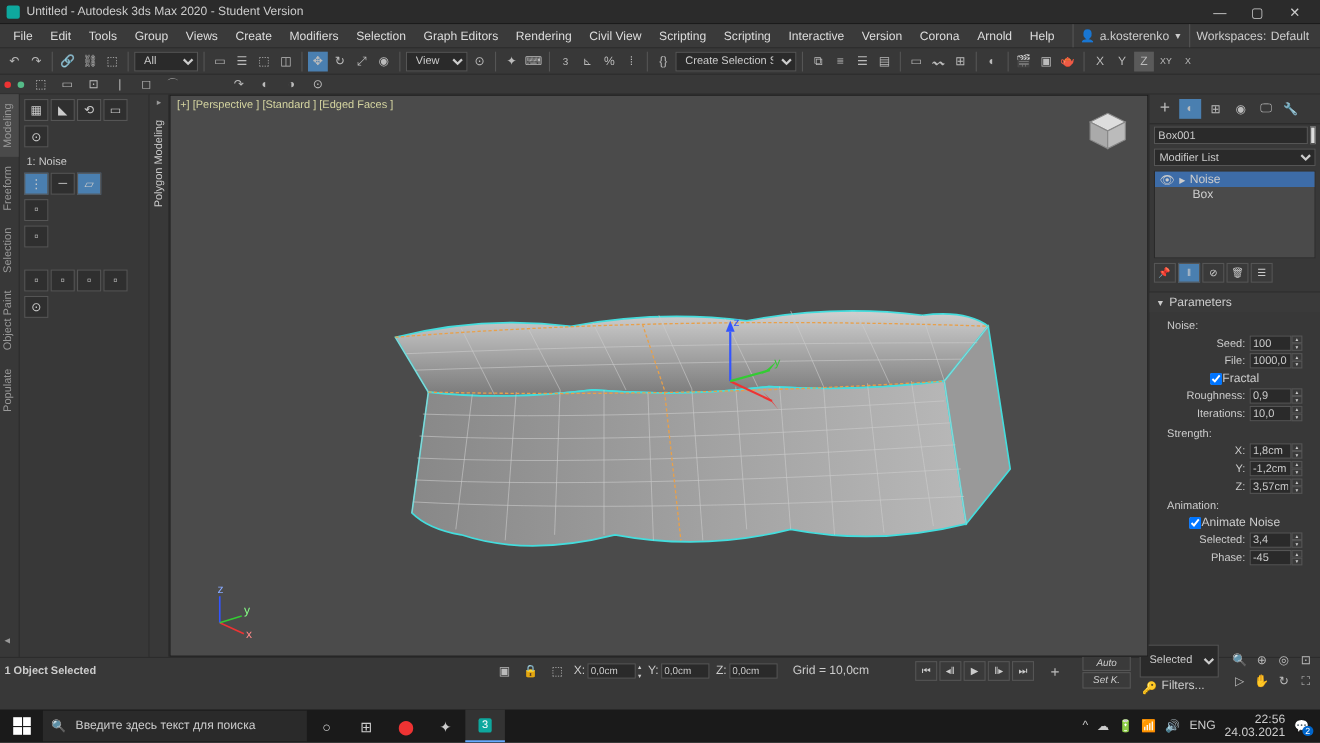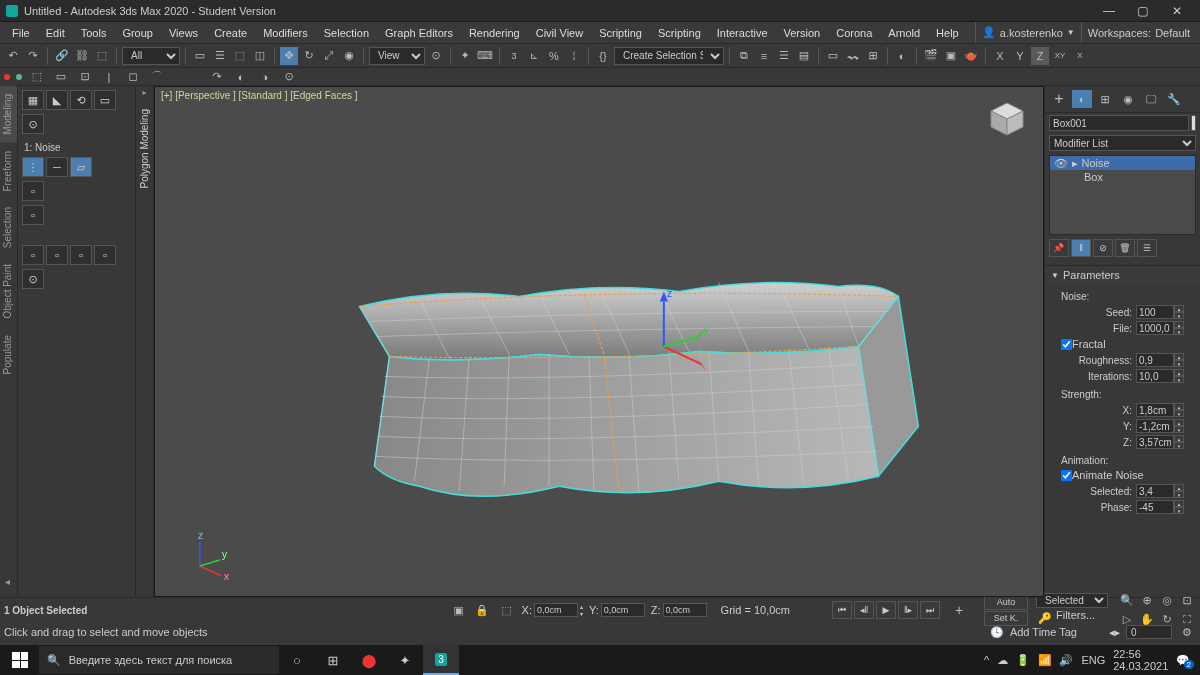--- a/index.html
+++ b/index.html
@@ -50,43 +50,43 @@
 .rollhdr { display:flex; align-items:center; padding:3px 6px; background:#3a3a3a; cursor:pointer; font-size:10px; }
 .rollhdr .arr { margin-right:4px; font-size:8px; }
 .rollbody { padding:4px 16px; }
 .sect { font-size:10px; color:#ccc; margin:3px 0; }
 .prow { display:flex; align-items:center; justify-content:flex-end; gap:4px; margin:2px 0; }
 .prow .plbl { font-size:10px; color:#ccc; }
 .spinner { display:flex; }
 .spinner input { width:38px; height:14px; background:#2a2a2a; border:1px solid #555; color:#ccc; font-size:10px; padding:0 2px; text-align:left; }
 .spinner .sp { width:10px; display:flex; flex-direction:column; }
 .spinner .sp div { height:7px; background:#3a3a3a; border:1px solid #555; font-size:5px; display:flex; align-items:center; justify-content:center; cursor:pointer; }
-.chk { display:flex; align-items:center; gap:0; font-size:10px; margin:3px 0; }
+.chk { display:flex; align-items:center; gap:0; justify-content:center; font-size:10px; margin:3px 0; }
 .chk input { width:11px; height:11px; }
 .statusarea { height:48px; background:#383838; border-top:1px solid #2a2a2a; display:flex; }
 .botrow { display:flex; height:24px; align-items:center; padding:0 4px; gap:6px; }
 .botrow .objsel { font-size:10px; color:#ccc;font-weight:bold; }
 .botrow2 { display:flex; height:20px; align-items:center; padding:0 4px; gap:6px; font-size:10px; color:#ccc; }
 .massc { width:76px; height:16px; background:#2a2a2a; border:1px solid #555; font-size:9px; color:#888; padding:1px 2px; overflow:hidden; }
 .coords { display:flex; gap:6px; align-items:center; margin-left:auto; }
 .coordbox { display:flex; align-items:center; gap:2px; }
 .coordbox input { width:44px; height:14px; background:#2a2a2a; border:1px solid #555; color:#ccc; font-size:9px; padding:0 2px; }
 .playctrl { display:flex; gap:2px; }
 .playctrl .pb { width:20px; height:18px; background:#3a3a3a; border:1px solid #555; cursor:pointer; display:flex; align-items:center; justify-content:center; font-size:9px; }
 .keybtns { display:flex; flex-direction:column; gap:1px; margin-left:6px; }
-.keybtns .kb { width:44px; height:15px; background:#3a3a3a; border:1px solid #555; cursor:pointer; font-size:9px; display:flex; align-items:center; justify-content:center; }
+.keybtns .kb { width:44px; height:15px; background:#3a3a3a; border:1px solid #555; cursor:pointer; font-size:9px; display:flex; align-items:center; justify-content:center;font-style:italic; }
 .taskbar { position:absolute; bottom:0; left:0; right:0; height:30px; background:#1a1a1a; display:flex; align-items:center; padding:0 2px; }
 .taskbar .start { width:36px; height:30px; display:flex; align-items:center; justify-content:center; cursor:pointer; }
 .taskbar .winlogo { width:16px; height:16px; display:grid; grid-template:1fr 1fr/1fr 1fr; gap:1px; }
 .taskbar .winlogo div { background:#fff; }
 .taskbar .search { flex:0 0 240px; height:28px; background:#2a2a2a; display:flex; align-items:center; padding:0 8px; color:#999; gap:8px; margin-left:1px; }
 .taskbar .ticon { width:36px; height:30px; display:flex; align-items:center; justify-content:center; cursor:pointer; font-size:13px; }
 .taskbar .spacer { flex:1; }
 .taskbar .tray { display:flex; align-items:center; gap:8px; padding:0 8px; font-size:10px; color:#ccc; }
-.taskbar .clock { text-align:left; line-height:1.1; font-size:10px; }
+.taskbar .clock { text-align:right; line-height:1.1; font-size:10px; }
 svg { display:block; }
 </style>
 </head>
 <body>
 
 <div class="titlebar">
   <div class="logo"></div>
   <div class="title">Untitled - Autodesk 3ds Max 2020 - Student Version</div>
   <div class="winbtn">—</div>
   <div class="winbtn">▢</div>
@@ -491,51 +491,41 @@
           <div class="pb">▶</div>
           <div class="pb">‖▸</div>
           <div class="pb">⏭</div>
         </div>
         <div class="tb" style="width:26px;font-size:14px">+</div>
         <div class="keybtns">
           <div class="kb">Auto</div>
           <div class="kb">Set K.</div>
         </div>
         <div style="display:flex;flex-direction:column;gap:1px;margin-left:2px">
-          <select class="sel" style="width:72px;height:15px"><option>Selected</option></select>
+          <select class="sel" style="width:72px;height:30px"><option>Selected</option></select>
           <div style="display:flex;gap:2px">
               <div class="tb">🔑</div>
               <div class="kb" style="width:50px">Filters...</div>
             </div>
         </div>
         <div style="display:flex;flex-direction:column;gap:1px;margin-left:4px">
           <div style="display:flex;gap:2px">
               <div class="tb">🔍</div>
               <div class="tb">⊕</div>
               <div class="tb">◎</div>
               <div class="tb">⊡</div>
             </div>
           <div style="display:flex;gap:2px">
               <div class="tb">▷</div>
               <div class="tb">✋</div>
               <div class="tb">↻</div>
               <div class="tb">⛶</div>
             </div>
         </div>
       </div>
-    </div>
-    <div class="botrow2">
-      <span>Click and drag to select and move objects</span>
-      <div style="flex:1"></div>
-      <span>🕓</span>
-      <span>Add Time Tag</span>
-      <div style="width:20px"></div>
-      <span>◂▸</span>
-      <input class="sel" style="width: 46px; height: 14px;" value="0">
-      <div class="tb">⚙</div>
     </div>
   </div>
 </div>
 
 <div class="taskbar">
   <div class="start">
       <div class="winlogo">
         <div></div>
         <div></div>
         <div></div>

